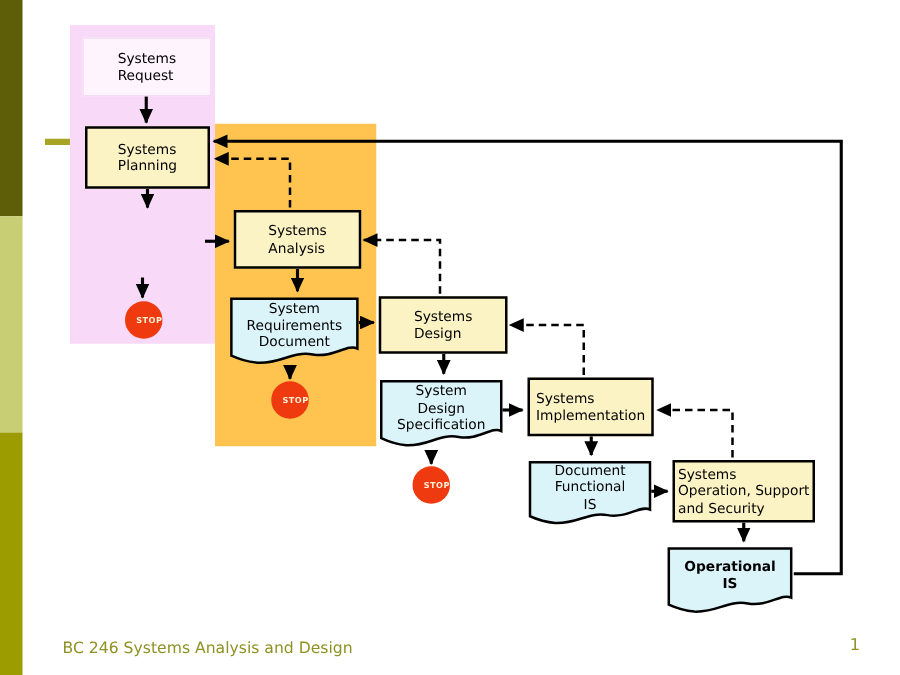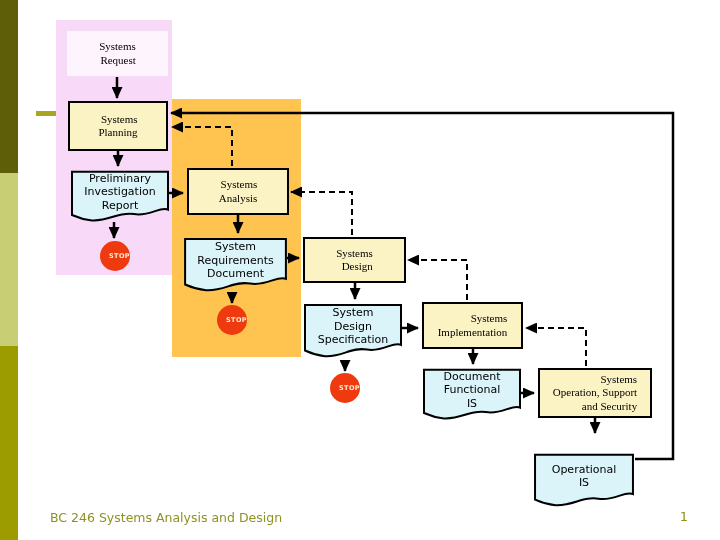--- a/index.html
+++ b/index.html
@@ -3,21 +3,21 @@
 <meta charset="utf-8">
 <style>
   html,body{margin:0;padding:0;background:#fff;}
   .slide{position:relative;width:720px;height:540px;background:#fff;overflow:hidden;
          font-family:"DejaVu Sans","Liberation Sans",sans-serif;color:#000;}
   .bgrect{position:absolute;}
   .bar{position:absolute;left:0;width:18px;}
   .accent-dash{position:absolute;left:36px;top:111px;width:20px;height:5px;background:var(--accent-dash,#A9A524);}
   .lines{position:absolute;left:0;top:0;width:720px;height:540px;pointer-events:none;}
   .box{position:absolute;display:flex;align-items:center;justify-content:center;
-       text-align:right;font-size:11px;line-height:1.22;white-space:pre-line;box-sizing:border-box;font-family:Liberation Serif, serif;}
+       text-align:left;font-size:11px;line-height:1.22;white-space:pre-line;box-sizing:border-box;}
   .process{background:var(--process-fill,#FCF3C5);border:2px solid #000;}
   .request{background:var(--request-fill,#FEF4FE);border:1px solid #f3dcf3;}
   .doc{position:absolute;}
   .doc svg{position:absolute;left:0;top:0;width:100%;height:100%;}
   .doc .doclabel{position:absolute;left:2px;right:2px;top:3px;bottom:13px;display:flex;
        align-items:center;justify-content:center;text-align:center;font-size:11px;line-height:1.22;white-space:pre-line;}
   .docpath{fill:var(--document-fill,#DBF4FA);stroke:#000;stroke-width:2;}
   .stop{position:absolute;width:30px;height:30px;border-radius:50%;background:var(--stop-fill,#EE3A0E);
        display:flex;align-items:center;justify-content:flex-end;font-size:6.5px;font-weight:bold;
        letter-spacing:.4px;color:var(--stop-text,#FFEFD5);}
@@ -91,28 +91,20 @@
     <span>Systems
 Implementation</span>
   </div>
 
   <div class="box process" style="left:538px;top:368px;width:114px;height:50px;">
     <span>Systems
 Operation, Support
 and Security</span>
   </div>
 
-  <div class="doc" style="left:70px;top:170px;width:100px;height:54px;">
-    <svg viewBox="0 0 100 60" preserveAspectRatio="none">
-      <path class="docpath" vector-effect="non-scaling-stroke" d="M2,2 H98 V44 C90,40 80,52 64,49 C48,46 40,57 22,56 C12,55 6,52 2,50 Z"></path>
-    </svg>
-    <div class="doclabel">Preliminary
-Investigation
-Report</div>
-  </div>
 
   <div class="doc" style="left:183px;top:237px;width:105px;height:57px;">
     <svg viewBox="0 0 100 60" preserveAspectRatio="none">
       <path class="docpath" vector-effect="non-scaling-stroke" d="M2,2 H98 V44 C90,40 80,52 64,49 C48,46 40,57 22,56 C12,55 6,52 2,50 Z"></path>
     </svg>
     <div class="doclabel">System
 Requirements
 Document</div>
   </div>
 
@@ -127,21 +119,21 @@
 
   <div class="doc" style="left:422px;top:368px;width:100px;height:54px;">
     <svg viewBox="0 0 100 60" preserveAspectRatio="none">
       <path class="docpath" vector-effect="non-scaling-stroke" d="M2,2 H98 V44 C90,40 80,52 64,49 C48,46 40,57 22,56 C12,55 6,52 2,50 Z"></path>
     </svg>
     <div class="doclabel">Document
 Functional
 IS</div>
   </div>
 
-  <div class="doc" style="left:533px;top:453px;width:102px;height:56px;">
+  <div class="doc" style="left:533px;top:437px;width:102px;height:56px;font-weight:bold;">
     <svg viewBox="0 0 100 60" preserveAspectRatio="none">
       <path class="docpath" vector-effect="non-scaling-stroke" d="M2,2 H98 V44 C90,40 80,52 64,49 C48,46 40,57 22,56 C12,55 6,52 2,50 Z"></path>
     </svg>
     <div class="doclabel">Operational
 IS</div>
   </div>
 
   <div class="stop" style="left:100px;top:241px;">
     <span>STOP</span>
   </div>

